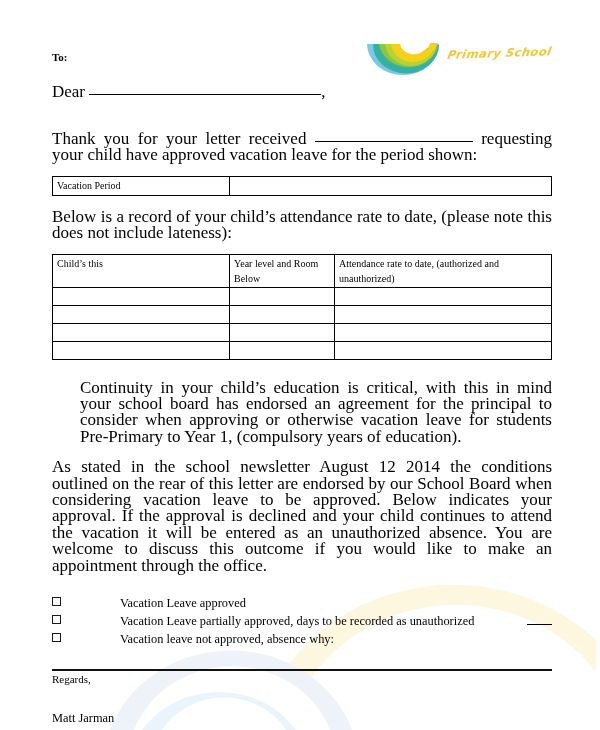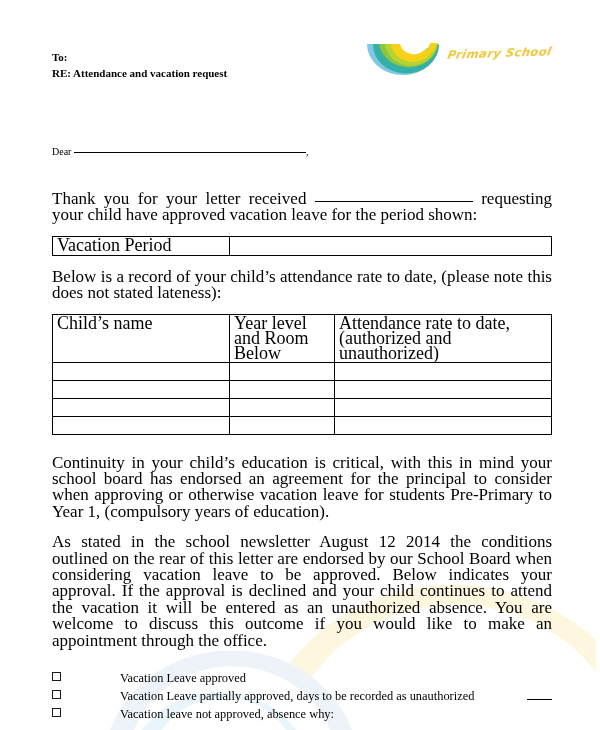--- a/index.html
+++ b/index.html
@@ -72,48 +72,48 @@
 
   .addr-block {
     margin-top: 49px;
     font-weight: bold;
     font-size: 11px;
     line-height: 16px;
   }
   .addr-line { display: block; }
 
   .salutation {
-    margin-top: 63px;
-    font-size: 10px;
+    margin-top: 19px;
+    font-size: 17px;
     line-height: 16px;
   }
   .blank-rule {
     display: inline-block;
     border-bottom: 1.6px solid #000;
     vertical-align: 2px;
   }
   .rule-dear   { width: 232px; }
   .rule-recv   { width: 158px; }
   .rule-part   { width: 106px; }
 
   .para {
     font-size: 17px;
     line-height: 16.4px;
     text-align: justify;
   }
   .para-received { margin-top: 31px; }
   .para-below    { margin-top: 13px; }
-  .para-cont     { margin-top: 20px; }
+  .para-cont     { margin-top: 20px; margin-left: 28px; }
   .para-stated   { margin-top: 14px; }
 
   
   table.doc-table {
     border-collapse: collapse;
     width: 500px;
-    font-size: 18px;
+    font-size: 10px;
     line-height: 15px;
     table-layout: fixed;
   }
   table.doc-table td,
   table.doc-table th {
     border: 1.1px solid #000;
     padding: 1px 4px;
     text-align: left;
     font-weight: normal;
     vertical-align: top;
@@ -191,21 +191,20 @@
       <path d="M25 2 A22 20 0 0 0 67 8 L58 8 A14 13 0 0 1 34 2 Z" fill="#f7d117"></path>
       <path d="M64 1 L72 1 L68 9 L62 9 Z" fill="#f7d117"></path>
     </svg>
     <div class="logo-wordmark">Primary School</div>
   </div>
 
   <div class="content">
 
     <div class="addr-block">
       <span class="addr-line">To:</span>
-      <span class="addr-line">RE: Attendance and vacation request</span>
     </div>
 
     <div class="salutation">
       <span>Dear</span>
       <span class="blank-rule rule-dear"></span><span>,</span>
     </div>
 
     <div class="para para-received">
       <span>Thank you for your letter received</span>
       <span class="blank-rule rule-recv"></span>
@@ -214,26 +213,26 @@
 
     <table class="doc-table tbl-vacation">
       <tbody>
         <tr>
           <td class="c1">Vacation Period</td>
           <td></td>
         </tr>
       </tbody>
     </table>
 
-    <div class="para para-below">Below is a record of your child’s attendance rate to date, (please note this does not stated lateness):</div>
+    <div class="para para-below">Below is a record of your child’s attendance rate to date, (please note this does not include lateness):</div>
 
     <table class="doc-table tbl-attendance">
       <thead>
         <tr>
-          <th class="c1">Child’s name</th>
+          <th class="c1">Child’s this</th>
           <th class="c2">Year level and Room Below</th>
           <th class="c3">Attendance rate to date, (authorized and unauthorized)</th>
         </tr>
       </thead>
       <tbody>
         <tr>
           <td></td>
           <td></td>
           <td></td>
         </tr>

